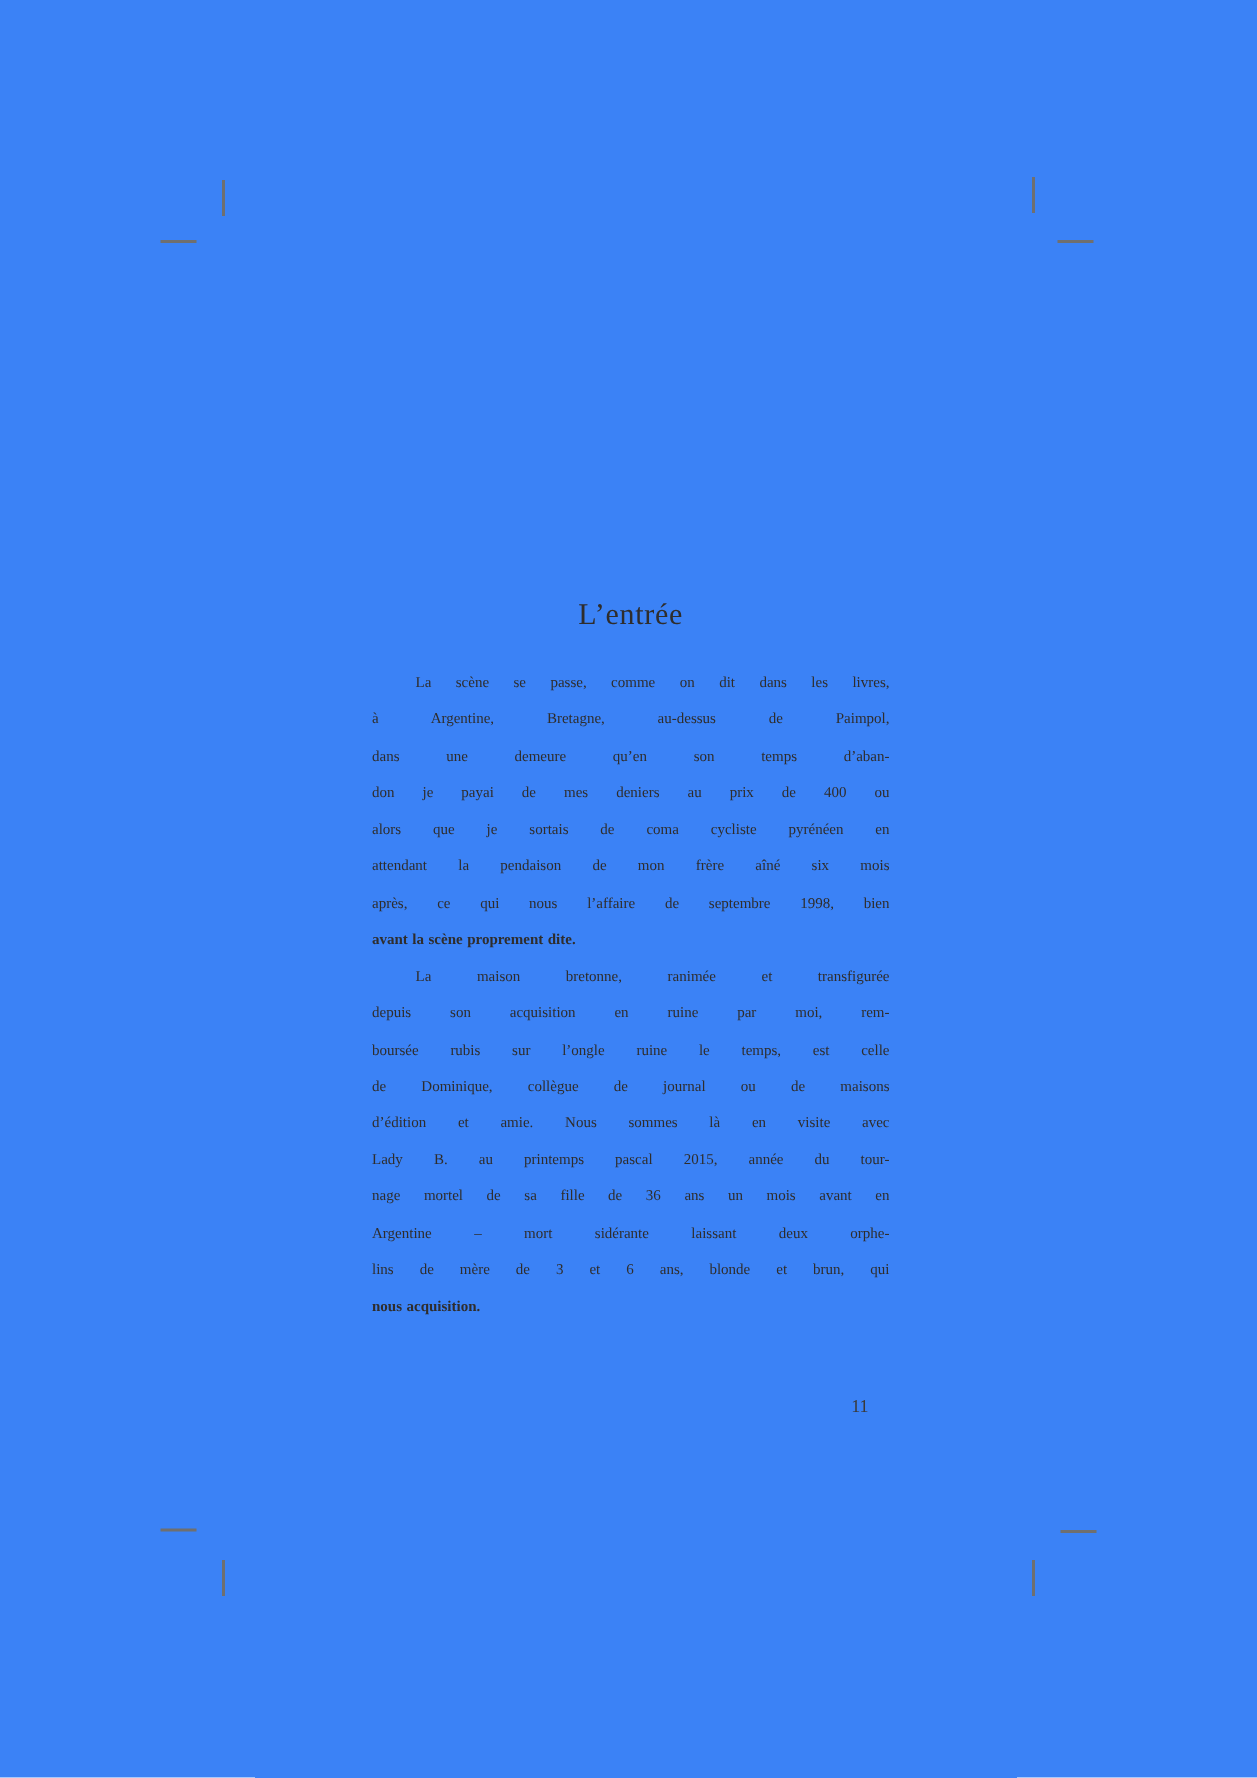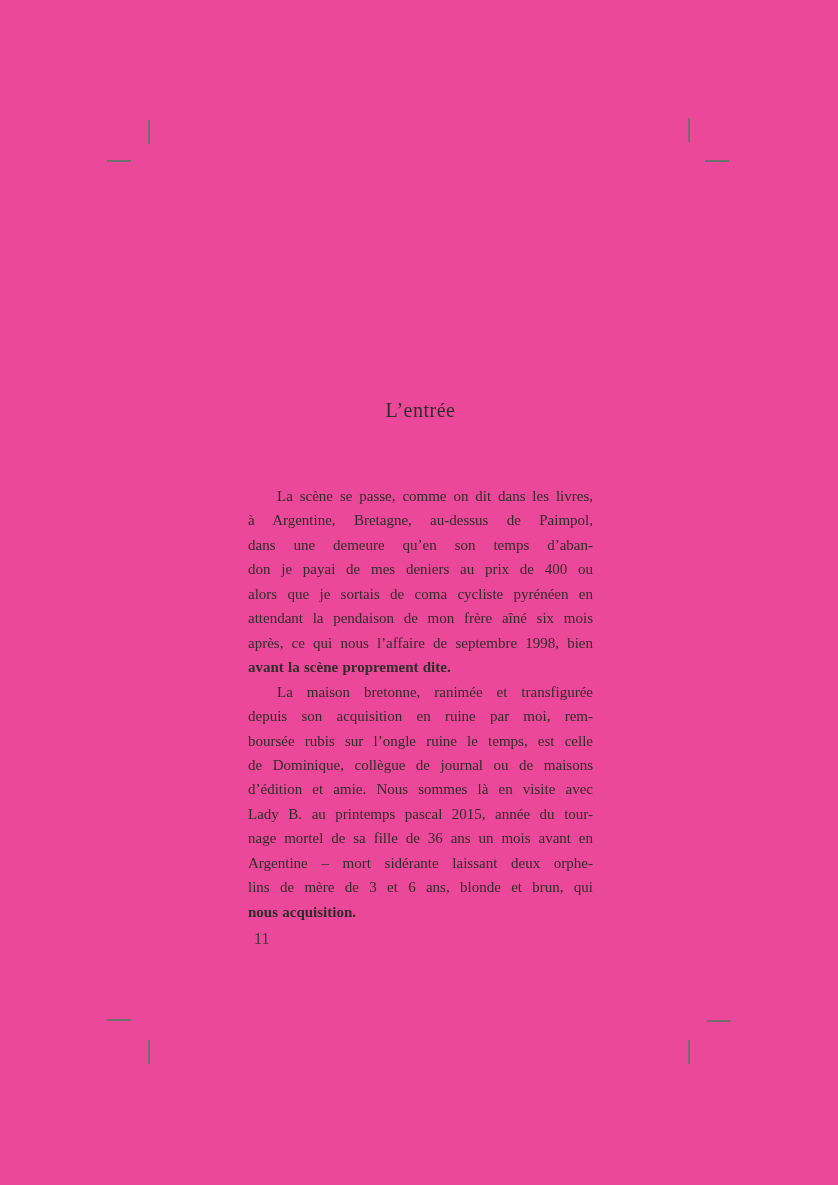--- a/index.html
+++ b/index.html
@@ -4,21 +4,21 @@
 <style>
   html, body {
     margin: 0;
     padding: 0;
     background: #ffffff;
   }
   .canvas {
     position: relative;
     width: 838px;
     height: 1185px;
-    background: #ec4899;
+    background: #3b82f6;
     overflow: hidden;
     font-family: "Liberation Serif", serif;
     color: #2f2d2c;
   }
   
   .mark {
     position: absolute;
     background: #6f6f6f;
   }
   .mark.v { width: 2px; height: 24px; }
@@ -40,44 +40,44 @@
     width: 345px;
     text-align: center;
     font-size: 20px;
     letter-spacing: 0.5px;
   }
 
   
   .text-block {
     position: absolute;
     left: 248px;
-    top: 484px;
+    top: 444px;
     width: 345px;
-    font-size: 15px;
+    font-size: 10px;
     line-height: 24.45px;
     word-spacing: 0.5px;
   }
   .para { margin: 0; }
   .line {
     text-align: justify;
     text-align-last: justify;
     white-space: normal;
     overflow: hidden;
   }
   .line.first { text-indent: 29px; }
   .line.last { text-align-last: left; font-weight: bold; }
 
   
   .page-number {
     position: absolute;
-    left: 254px;
+    left: 241px;
     top: 930px;
     width: 338px;
-    text-align: left;
-    font-size: 16px;
+    text-align: right;
+    font-size: 12px;
     color: #3a3a3a;
   }
 </style>
 </head>
 <body>
 
 <div class="canvas">
 
   <div class="mark v mark-tl-v"></div>
   <div class="mark h mark-tl-h"></div>

